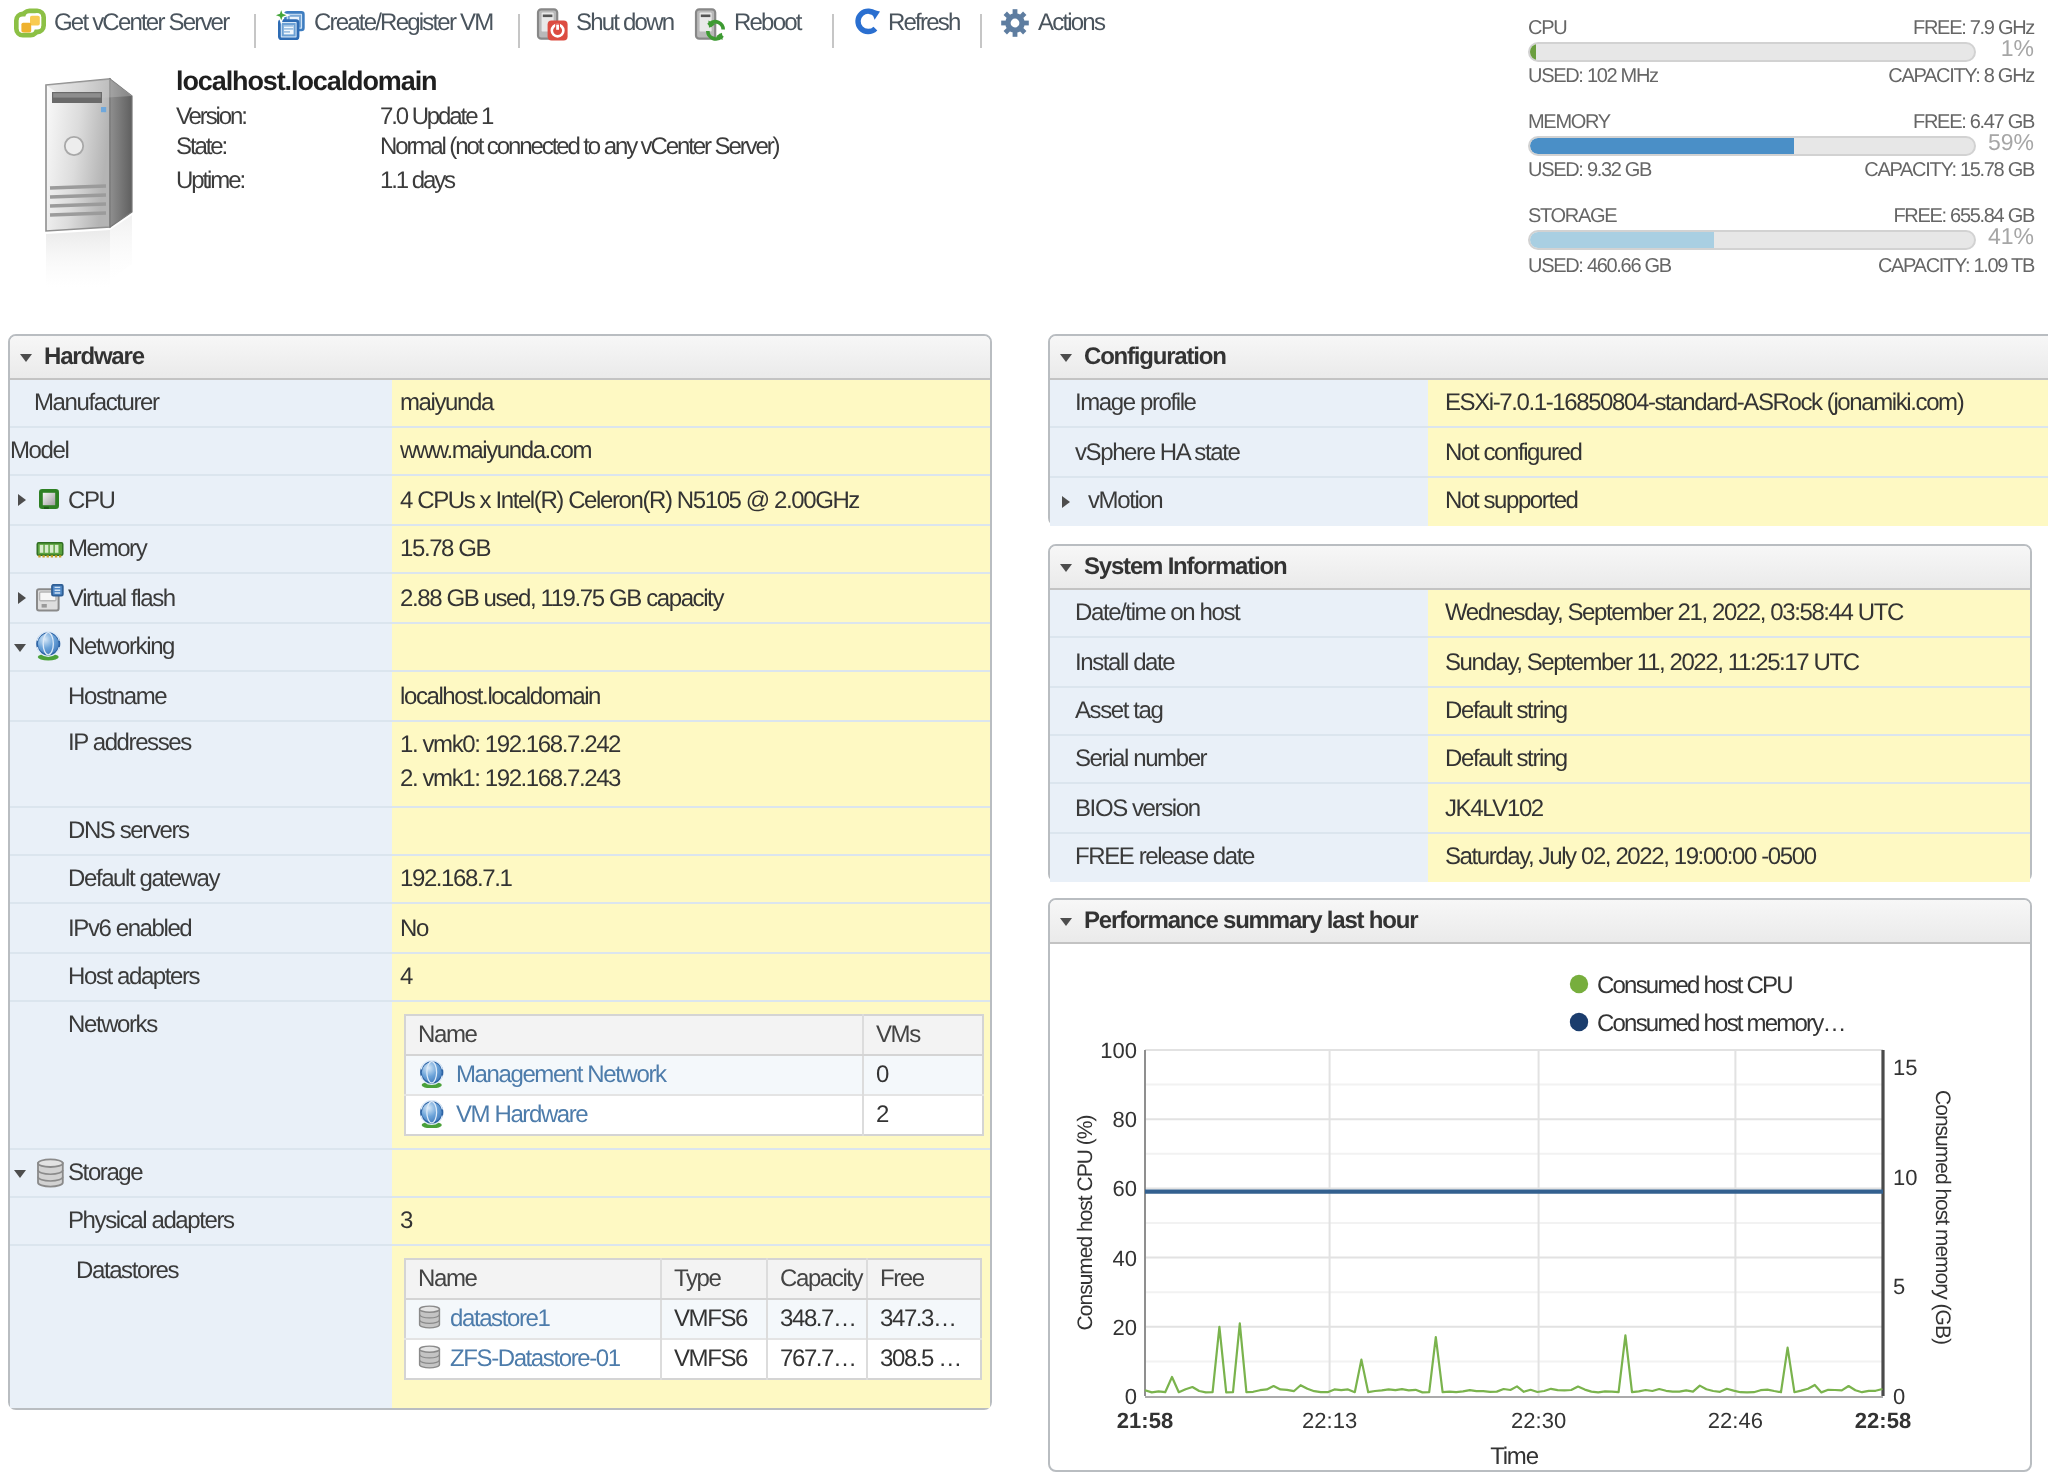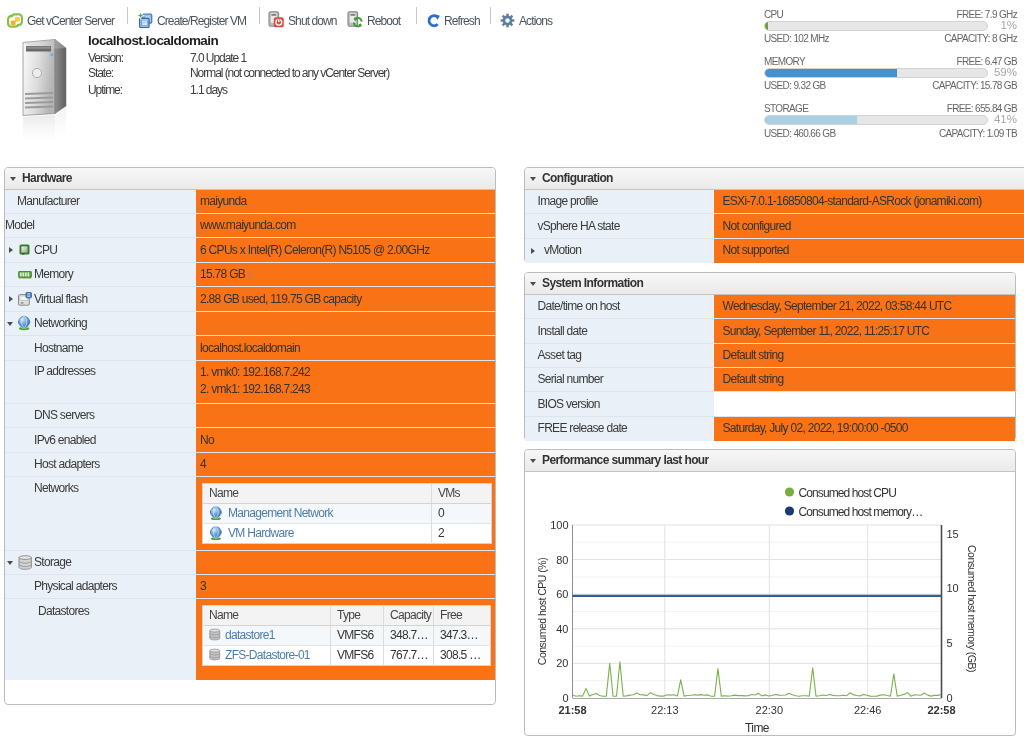--- a/index.html
+++ b/index.html
@@ -1,18 +1,18 @@
 <!DOCTYPE html>
 <html><head>
 <meta charset="utf-8">
 <style>
 html,body{margin:0;padding:0}
 body{width:1024px;height:741px;position:relative;background:#fff;
  font-family:"Liberation Sans",sans-serif;overflow:hidden}
-.ti{position:absolute;top:4px;height:24px;display:flex;align-items:flex-end;
+.ti{position:absolute;top:4px;height:24px;display:flex;align-items:flex-start;
  font-size:12px;letter-spacing:-0.9px;color:#4a545d;white-space:nowrap}
 .ti svg{margin-right:4px}
 .sep{position:absolute;top:7px;width:1px;height:17px;background:#c6c6c6}
 
 #htitle{position:absolute;left:88px;top:33px;font-size:13.5px;letter-spacing:-0.55px;font-weight:bold;color:#1f1f1f}
 .hrow{position:absolute;left:88px;font-size:12px;letter-spacing:-1.05px;color:#3c3c3c}
 .hrow .hl{display:inline-block;width:102px}
 
 .g{position:absolute;left:764px;width:253px;height:41px}
 .gl{position:absolute;left:0;top:0;width:100%;display:flex;justify-content:space-between;
@@ -28,21 +28,21 @@
 .phead{position:relative;height:21px;line-height:21px;background:linear-gradient(#f7f7f7,#eaeaea);
  border-bottom:1px solid #c3c3c3;font-size:12px;letter-spacing:-0.6px;font-weight:bold;color:#333;padding-left:17px;
  border-radius:3px 3px 0 0}
 .arr{position:absolute;width:0;height:0;border-left:3.5px solid transparent;
  border-right:3.5px solid transparent;border-top:4.5px solid #4d4d4d}
 .arr-r{position:absolute;width:0;height:0;border-top:3.5px solid transparent;
  border-bottom:3.5px solid transparent;border-left:4.5px solid #4d4d4d}
 .phead .arr{left:4.5px;top:8.5px}
 .row{display:flex;border-bottom:1px solid #dbe5ee;box-sizing:border-box;letter-spacing:-0.7px}
 .lab{position:relative;box-sizing:border-box;background:#e9f0f8;font-size:12px;color:#3a3a3a;line-height:23px}
-.val{position:relative;flex:1;background:#f97316;padding-left:4px;font-size:12px;color:#333;line-height:23px}
+.val{position:relative;flex:1;background:#fef9c3;padding-left:4px;font-size:12px;color:#333;line-height:23px}
 .lp .lab{width:191px}
 .rp .lab{width:188.5px}
 .rp .val{padding-left:9px}
 
 .ntab{position:absolute;border:1px solid #d4d4d4;font-size:12px;letter-spacing:-0.7px;background:#fff;border-collapse:collapse}
 .ntab td{padding:0 0 0 6px;height:19px;line-height:19px;border-left:1px solid #dcdcdc;white-space:nowrap;overflow:hidden}
 .ntab td:first-child{border-left:none}
 .ntab tr.h td{background:#f3f3f3;color:#444;border-bottom:1px solid #d4d4d4}
 .ntab tr.a td{background:#f4f8fb}
 .ntab tr.b td{background:#fff;border-top:1px solid #e4e4e4}
@@ -204,21 +204,21 @@
 <defs>
             <linearGradient id="chipg" x1="0" y1="0" x2="1" y2="1">
 <stop offset="0" stop-color="#f5f5f5"></stop>
               <stop offset="1" stop-color="#9e9e9e"></stop>
             </linearGradient>
           </defs>
 <rect x="0.5" y="0.5" width="10" height="10" rx="1.6" fill="#2e8024"></rect>
 <rect x="2.4" y="2.4" width="6.2" height="6.2" fill="url(#chipg)"></rect>
 <path d="M3,9.4 h2.4 v1.1 h-2.4 Z" fill="#1e5c18"></path>
 </svg><span style="padding-left:29px">CPU</span></div>
-      <div class="val" style="line-height:24px">6 CPUs x Intel(R) Celeron(R) N5105 @ 2.00GHz</div>
+      <div class="val" style="line-height:24px">4 CPUs x Intel(R) Celeron(R) N5105 @ 2.00GHz</div>
     </div>
  <div class="row" style="height:24px">
       <div class="lab" style="line-height:23px"><svg class="ic" style="left:13px;top:8px" width="14" height="9" viewBox="0 0 15 10">
 <rect x="0.4" y="0.4" width="14.2" height="7" rx="0.8" fill="#5aa23d" stroke="#2f6d22" stroke-width="0.8"></rect>
 <rect x="1.8" y="1.6" width="2" height="4.4" fill="#d9eccd"></rect>
 <rect x="4.6" y="1.6" width="2" height="4.4" fill="#d9eccd"></rect>
 <rect x="7.4" y="1.6" width="2" height="4.4" fill="#d9eccd"></rect>
 <rect x="10.2" y="1.6" width="2" height="4.4" fill="#d9eccd"></rect>
 <path d="M1,8 h13" stroke="#c9a227" stroke-width="1.2" stroke-dasharray="1.3 1"></path>
 </svg><span style="padding-left:29px">Memory</span></div>
@@ -256,20 +256,24 @@
     </div>
  <div class="row" style="height:43px">
       <div class="lab">
         <span style="display:block;padding:5px 0 0 29px;line-height:10px">IP addresses</span>
       </div>
       <div class="val" style="padding-top:2.5px;line-height:17px">1. vmk0: 192.168.7.242<br>2. vmk1: 192.168.7.243</div>
     </div>
  <div class="row" style="height:24px">
       <div class="lab" style="line-height:23px"><span style="padding-left:29px">DNS servers</span></div>
       <div class="val"></div>
+    </div>
+ <div class="row" style="height:24px">
+      <div class="lab" style="line-height:23px"><span style="padding-left:29px">Default gateway</span></div>
+      <div class="val" style="line-height:23px">192.168.7.1</div>
     </div>
  <div class="row" style="height:25px">
       <div class="lab" style="line-height:24px"><span style="padding-left:29px">IPv6 enabled</span></div>
       <div class="val" style="line-height:24px">No</div>
     </div>
  <div class="row" style="height:24px">
       <div class="lab" style="line-height:23px"><span style="padding-left:29px">Host adapters</span></div>
       <div class="val" style="line-height:23px">4</div>
     </div>
  <div class="row" style="height:74px">
@@ -398,20 +402,21 @@
  <div class="row" style="height:24px">
       <div class="lab" style="line-height:23px"><span style="padding-left:12.5px">Asset tag</span></div>
       <div class="val" style="line-height:23px">Default string</div>
     </div>
  <div class="row" style="height:24px">
       <div class="lab" style="line-height:23px"><span style="padding-left:12.5px">Serial number</span></div>
       <div class="val" style="line-height:23px">Default string</div>
     </div>
  <div class="row" style="height:25px">
       <div class="lab" style="line-height:24px"><span style="padding-left:12.5px">BIOS version</span></div>
+      <div class="val" style="line-height:24px">JK4LV102</div>
     </div>
  <div class="row" style="height:24px;border-bottom:none">
       <div class="lab" style="line-height:23px"><span style="padding-left:12.5px">FREE release date</span></div>
       <div class="val" style="line-height:23px">Saturday, July 02, 2022, 19:00:00 -0500</div>
     </div>
 </div>
 <div class="panel rp" style="left:524px;top:449px;width:492px;height:287px">
  <div class="phead"><span class="arr"></span>Performance summary last hour</div>
  <div id="chart" style="position:absolute;left:0;top:22px;width:490px;height:264px"><svg width="490" height="264" viewBox="0 0 490 264">
 <path d="M47.5,208.7 H416.5" stroke="#f2f2f2" stroke-width="1"></path>

